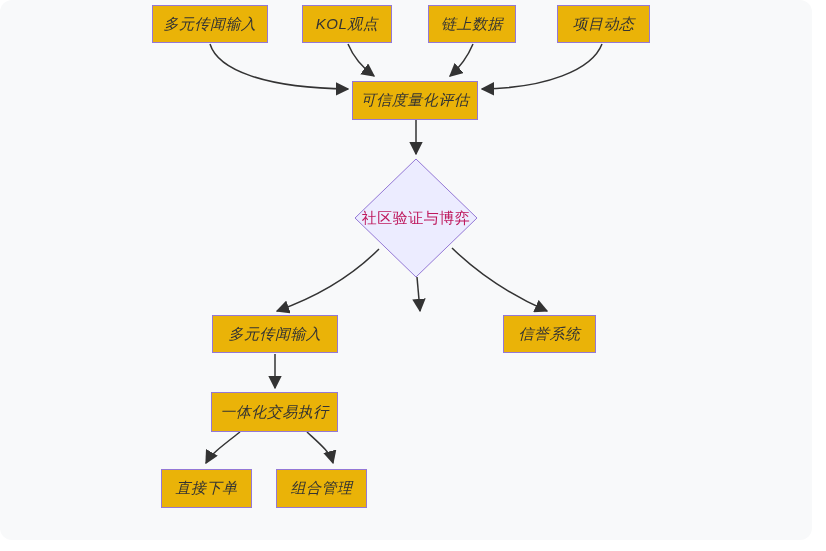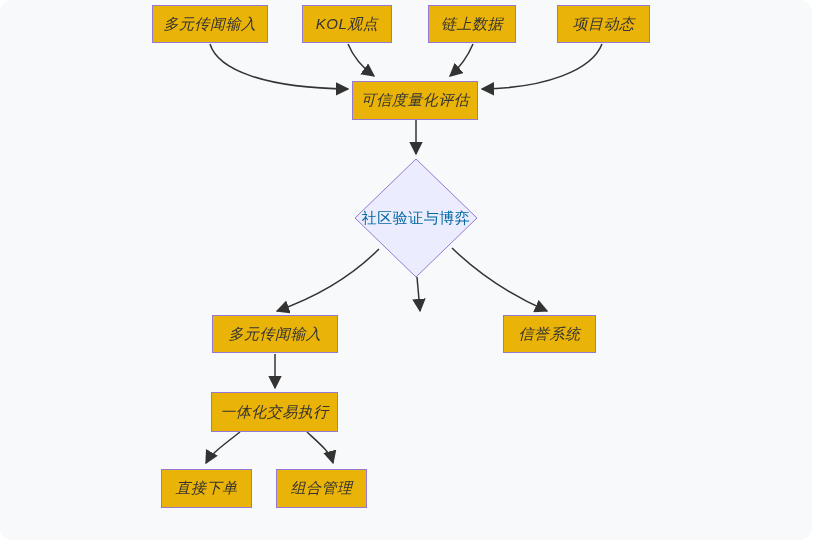--- a/index.html
+++ b/index.html
@@ -45,21 +45,21 @@
     white-space: nowrap;
     letter-spacing: 0.5px;
     font-style: italic;
   }
   .diamond-label {
     position: absolute;
     display: flex;
     align-items: center;
     justify-content: center;
     font-size: 15px;
-    color: #0369a1;
+    color: #be185d;
     white-space: nowrap;
     letter-spacing: 0.5px;
     background: transparent;
     border: none;
   }
 </style>
 </head>
 <body>
 
 <div id="stage">

